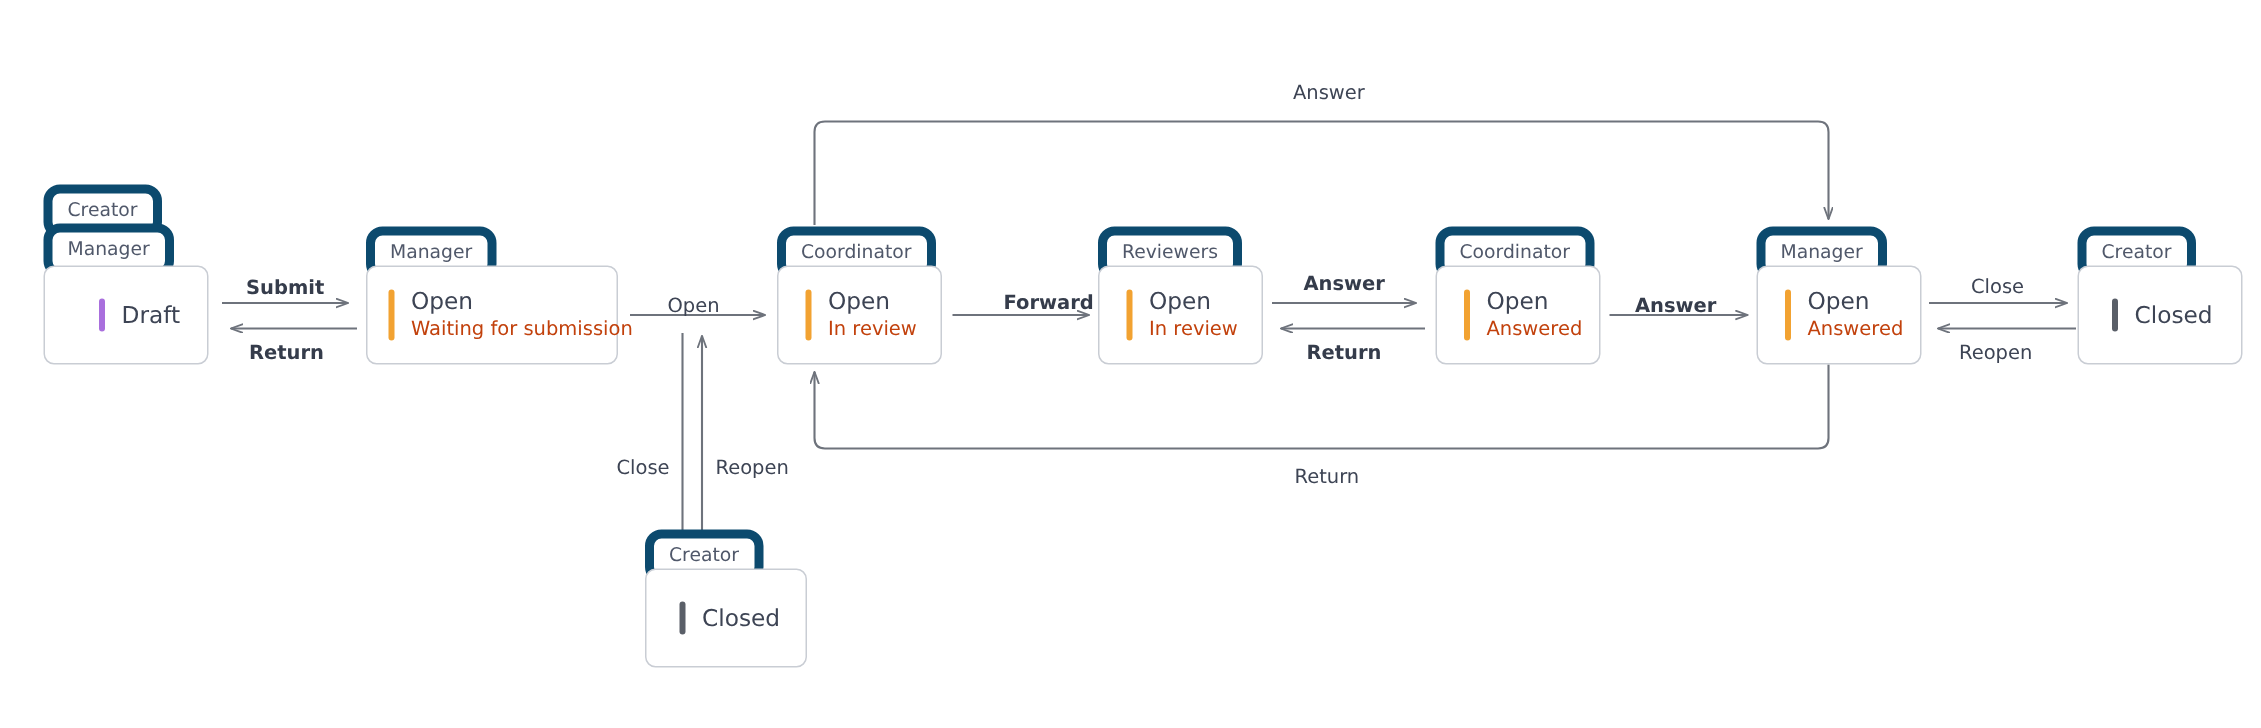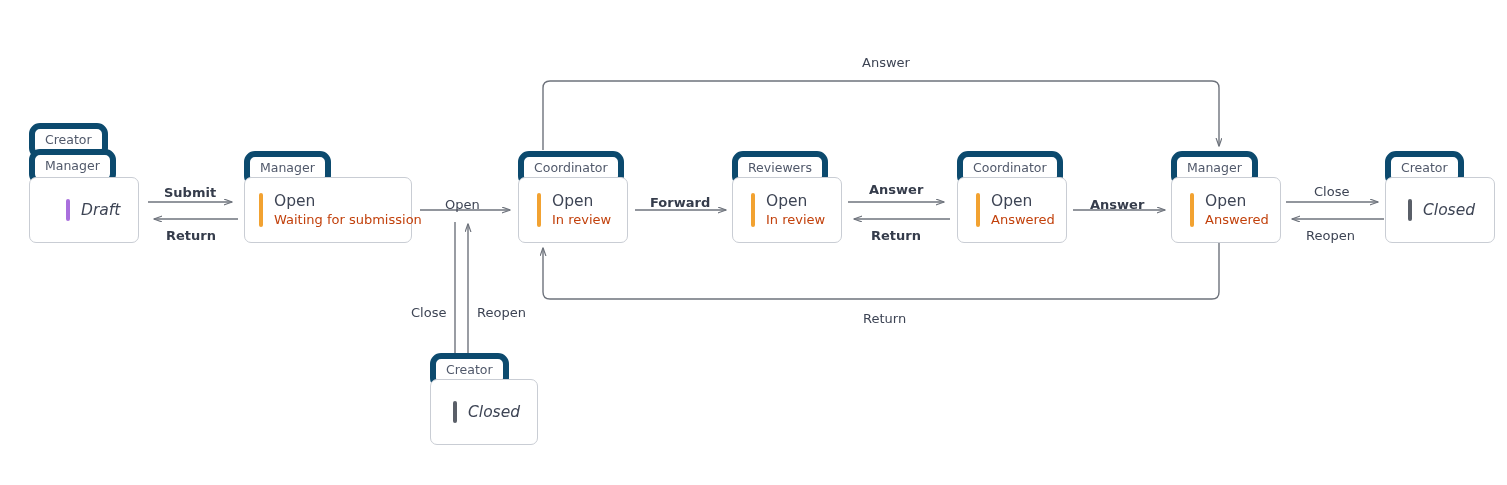--- a/index.html
+++ b/index.html
@@ -53,21 +53,21 @@
     line-height:1.22;
     white-space:nowrap;
   }
   .node .sub{
     font-size:13px;
     color:#c2410c;
     line-height:1.25;
     white-space:nowrap;
     margin-top:1px;
   }
-  .node.single .txt{justify-content:flex-start;font-style:italic;}
+  .node.single .txt{justify-content:flex-start;}
   .node.single .bar{height:22px;}
   .node.dual .bar{height:34px;}
 
   
   .elabel{
     position:absolute;
     font-size:13px;
     line-height:1;
     white-space:nowrap;
     color:#3d4454;
@@ -110,21 +110,21 @@
 
       <path d="M1219,243 L1219,292 Q1219,299 1212,299 L550,299 Q543,299 543,292 L543,248" marker-end="url(#ah)"></path>
     </g>
   </svg>
 
   <div class="elabel bold" style="left:164px;top:186px;">Submit</div>
   <div class="elabel bold" style="left:166px;top:229px;">Return</div>
   <div class="elabel" style="left:445px;top:198px;">Open</div>
   <div class="elabel" style="left:411px;top:306px;">Close</div>
   <div class="elabel" style="left:477px;top:306px;">Reopen</div>
-  <div class="elabel bold" style="left:650px;top:196px;">Forward</div>
+  <div class="elabel bold" style="left:669px;top:196px;">Forward</div>
   <div class="elabel bold" style="left:869px;top:183px;">Answer</div>
   <div class="elabel bold" style="left:871px;top:229px;">Return</div>
   <div class="elabel bold" style="left:1090px;top:198px;">Answer</div>
   <div class="elabel" style="left:1314px;top:185px;">Close</div>
   <div class="elabel" style="left:1306px;top:229px;">Reopen</div>
   <div class="elabel" style="left:862px;top:56px;">Answer</div>
   <div class="elabel" style="left:863px;top:312px;">Return</div>
 
   <div class="chip" style="left:29px;top:123px;">Creator</div>
   <div class="chip" style="left:29px;top:149px;">Manager</div>

